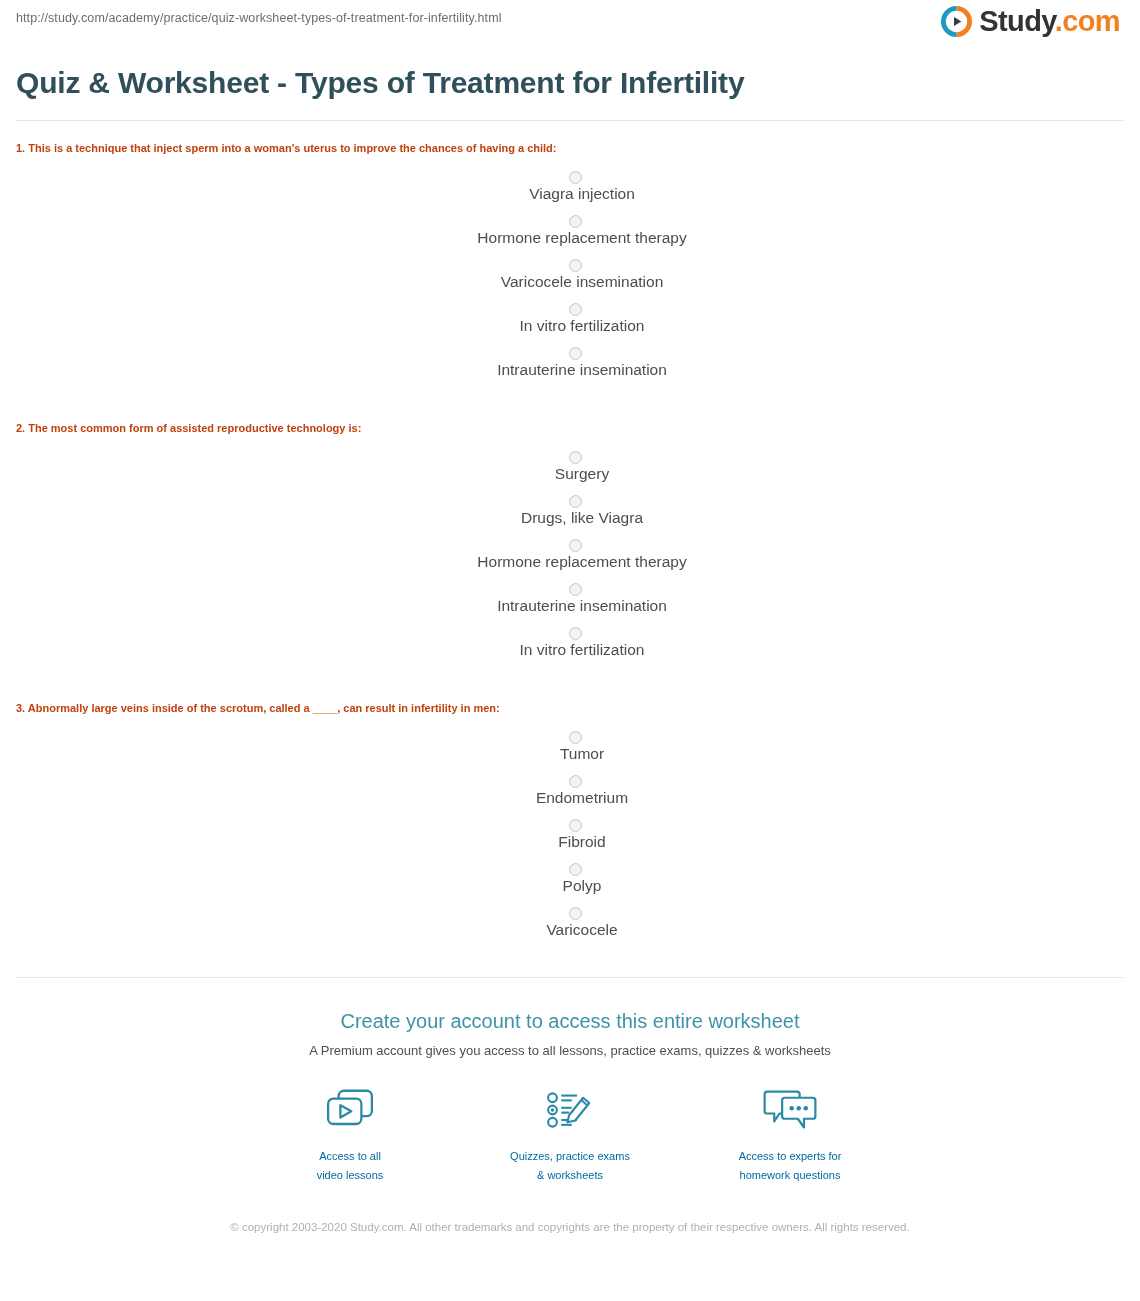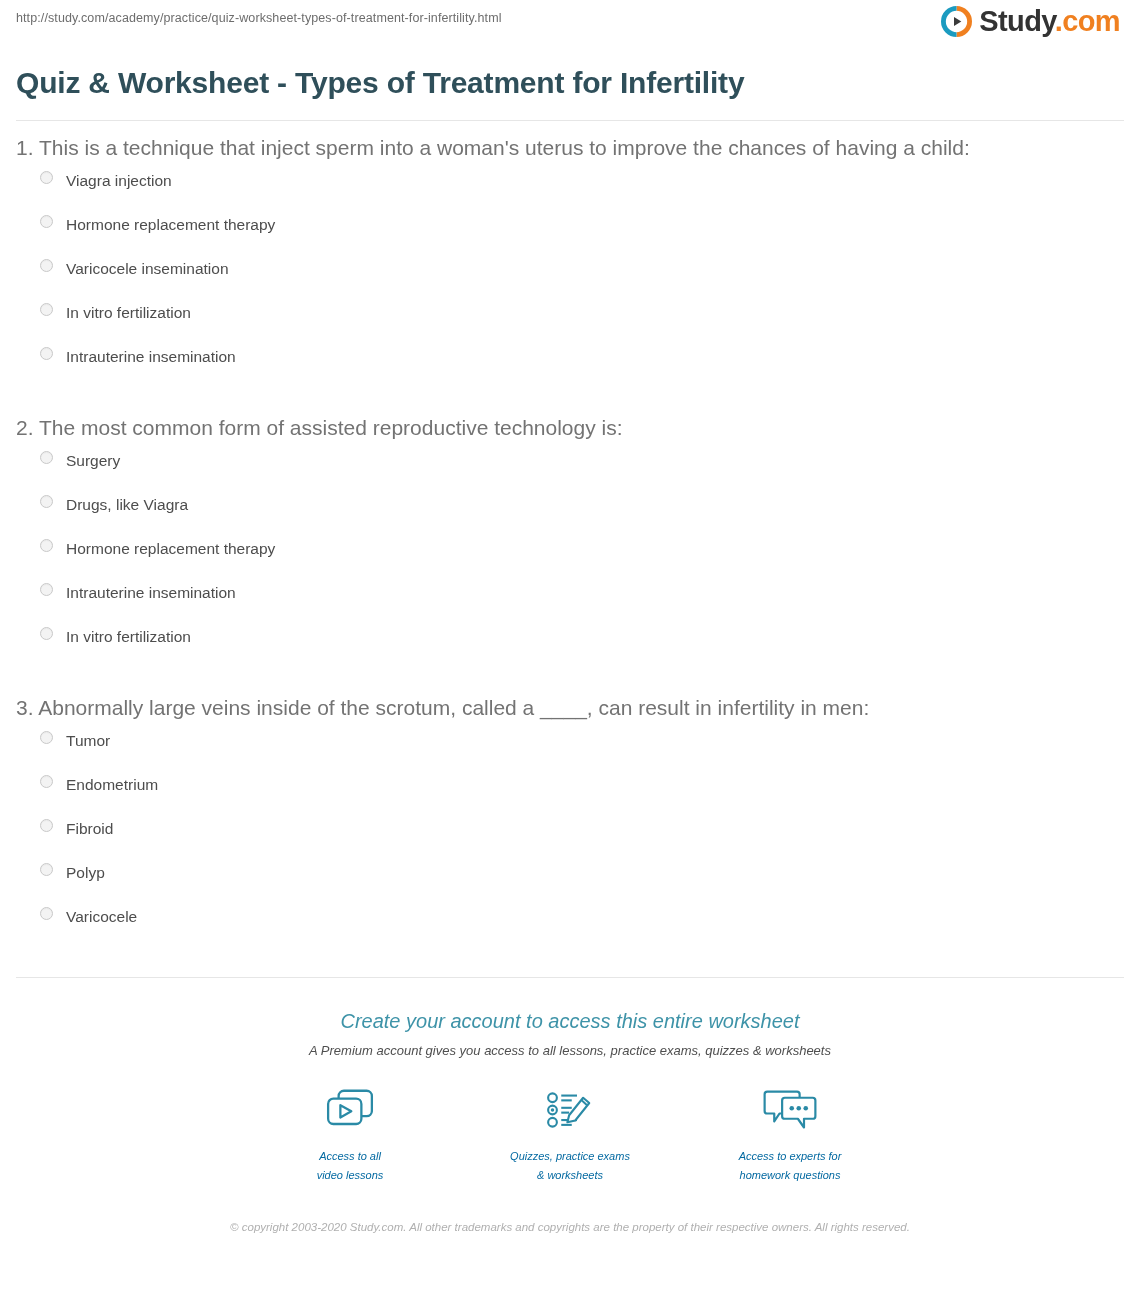--- a/index.html
+++ b/index.html
@@ -80,37 +80,38 @@
   }
 
   
   .quiz {
     margin-top: 16px;
   }
   .question-block {
     margin-bottom: 26px;
   }
   .question-text {
-    font-size: 21px;
+    font-size: 11px;
     line-height: 22px;
-    font-weight: 400;
-    color: #737373;
+    font-weight: 700;
+    color: #c2410c;
     margin: 0 0 12px 0;
   }
   .options {
     list-style: none;
     margin: 0;
     padding: 0;
   }
   .option {
     display: flex;
-    align-items: flex-start;
+    align-items: center;
     height: 44px;
     padding-left: 24px;
     box-sizing: border-box;
+    flex-direction: column;
   }
   .radio {
     flex: 0 0 auto;
     width: 11px;
     height: 11px;
     border-radius: 50%;
     border: 1px solid #c9c9c9;
     background: #f3f3f3;
     box-shadow: inset 0 1px 1px rgba(0,0,0,0.04);
     margin-right: 13px;
@@ -118,21 +119,20 @@
   .option-label {
     font-size: 15.5px;
     line-height: 20px;
     color: #4d4d4d;
   }
 
   
   .cta {
     margin-top: 6px;
     text-align: center;
-    font-style: italic;
   }
   .cta-heading {
     margin: 30px 0 0 0;
     font-size: 20px;
     line-height: 26px;
     font-weight: 400;
     color: #3e93a8;
   }
   .cta-sub {
     margin: 8px 0 0 0;

